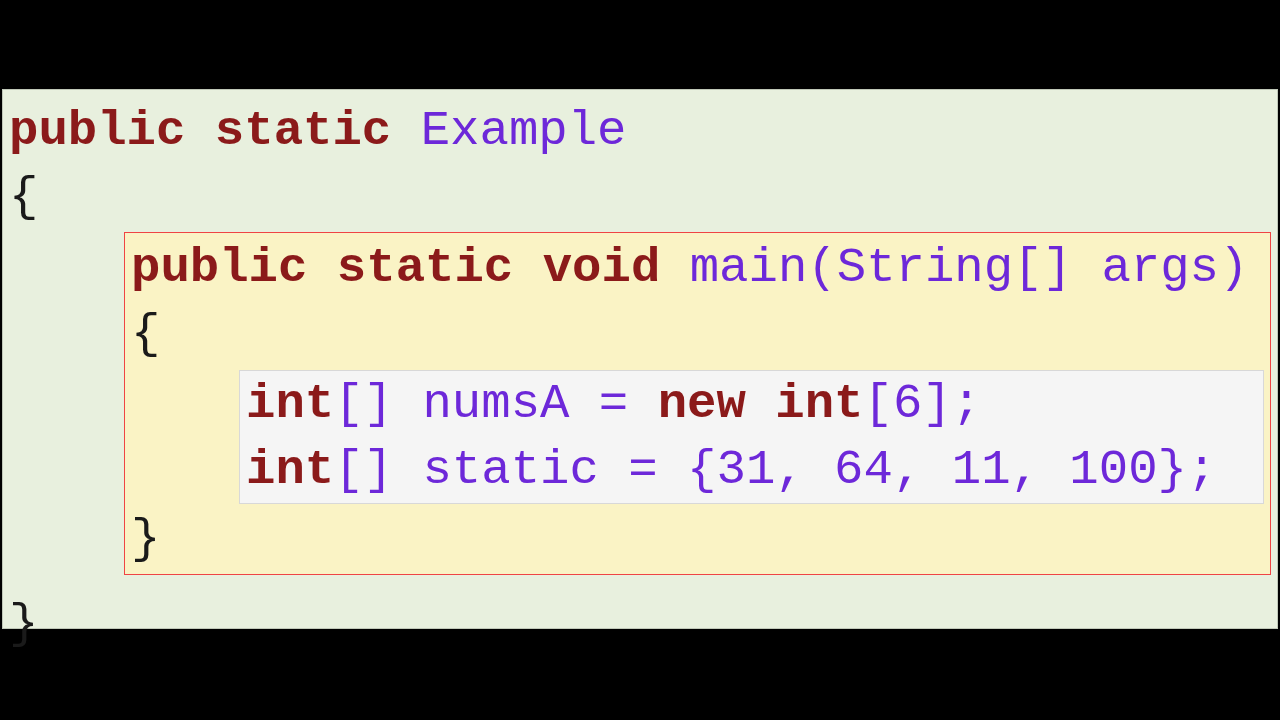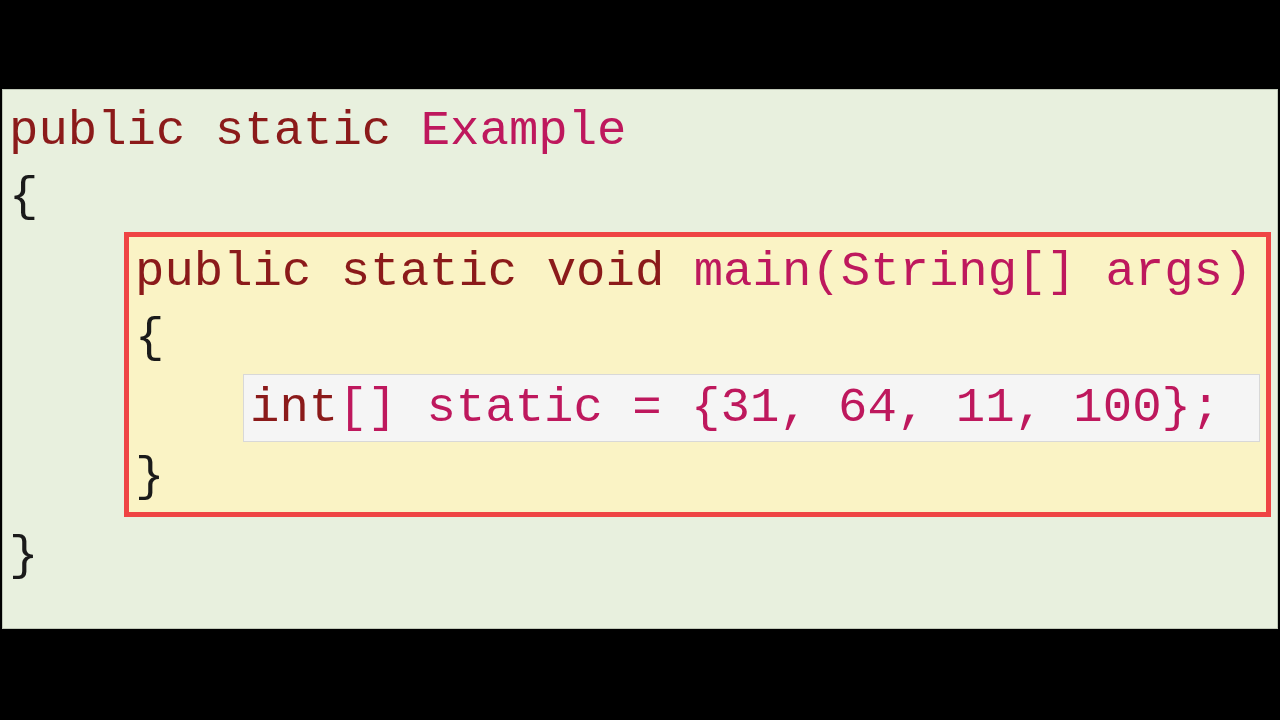--- a/index.html
+++ b/index.html
@@ -26,53 +26,55 @@
       font-size: 49px;
       line-height: 1.35;
       font-weight: 500;
     }
     .outer-block {
       color: #1a1a1a;
     }
     .method-block {
       margin-left: 115px;
       background: #faf3c5;
-      border: 5px solid #ef4444;
+      border: 1px solid #ef4444;
       padding: 2px 6px 2px 6px;
       margin-top: 2px;
-      margin-bottom: 6px;
+      margin-bottom: 16px;
     }
     .inner-block {
       margin-left: 108px;
       background: #f5f5f5;
       border: 1px solid #d8d8d8;
       padding: 0px 6px 0px 6px;
       margin-top: 2px;
       margin-bottom: 2px;
     }
     .kw {
       color: #8b1a1a;
+      font-weight: bold;
     }
     .txt {
-      color: #be185d;
+      color: #6d28d9;
     }
     .line {
       white-space: pre;
     }
   </style>
 </head>
 <body>
 
 <div class="code-container">
   <div class="outer-block">
     <div class="line"><span class="kw">public</span> <span class="kw">static</span> <span class="txt">Example</span></div>
     <div class="line">{</div>
     <div class="method-block">
       <div class="line"><span class="kw">public</span> <span class="kw">static</span> <span class="kw">void</span> <span class="txt">main(String[] args)</span></div>
       <div class="line">{</div>
       <div class="inner-block">
+        <div class="line"><span class="kw">int</span><span class="txt">[]</span> <span class="txt">numsA = </span><span class="kw">new</span><span> </span><span class="kw">int</span><span class="txt">[6];</span></div>
         <div class="line"><span class="kw">int</span><span class="txt">[]</span> <span class="txt">static = {31, 64, 11, 100};</span></div>
       </div>
       <div class="line">}</div>
     </div>
     <div class="line">}</div>
   </div>
 </div>
 
 </body></html>

